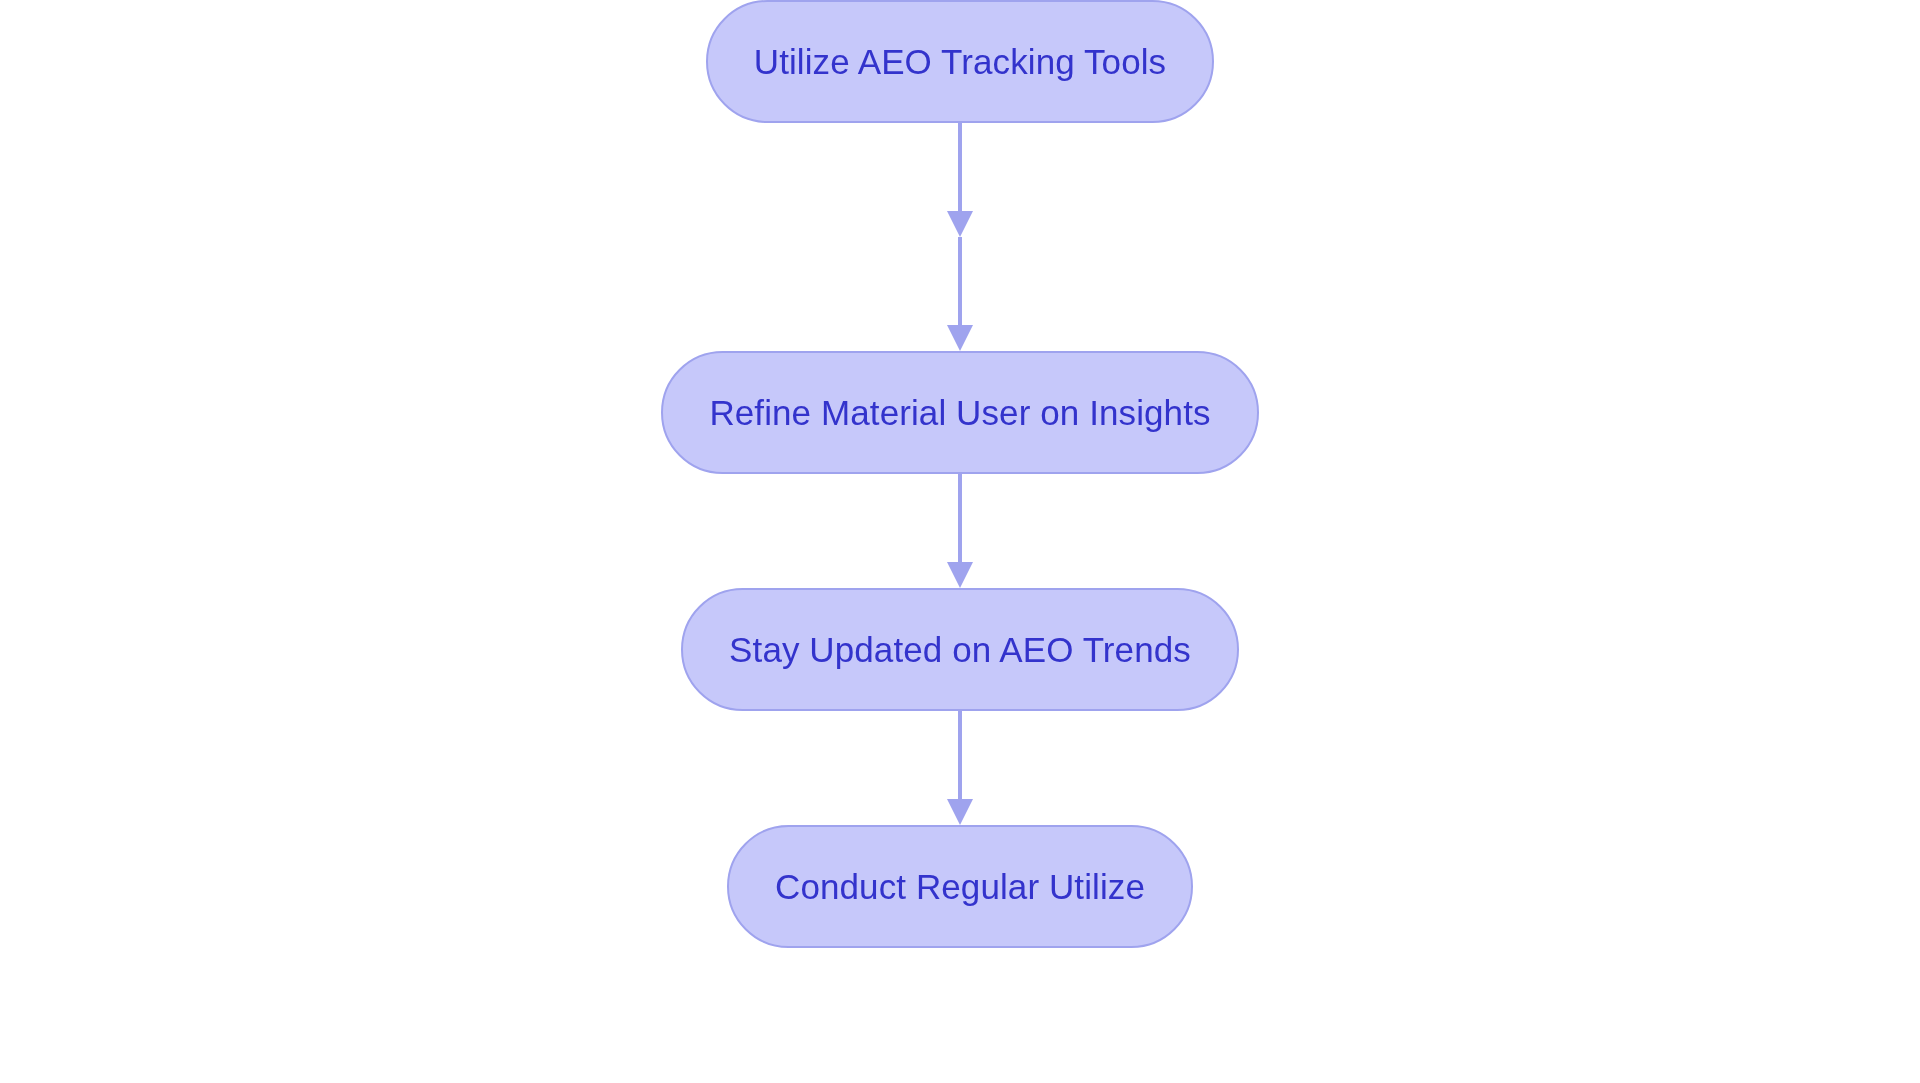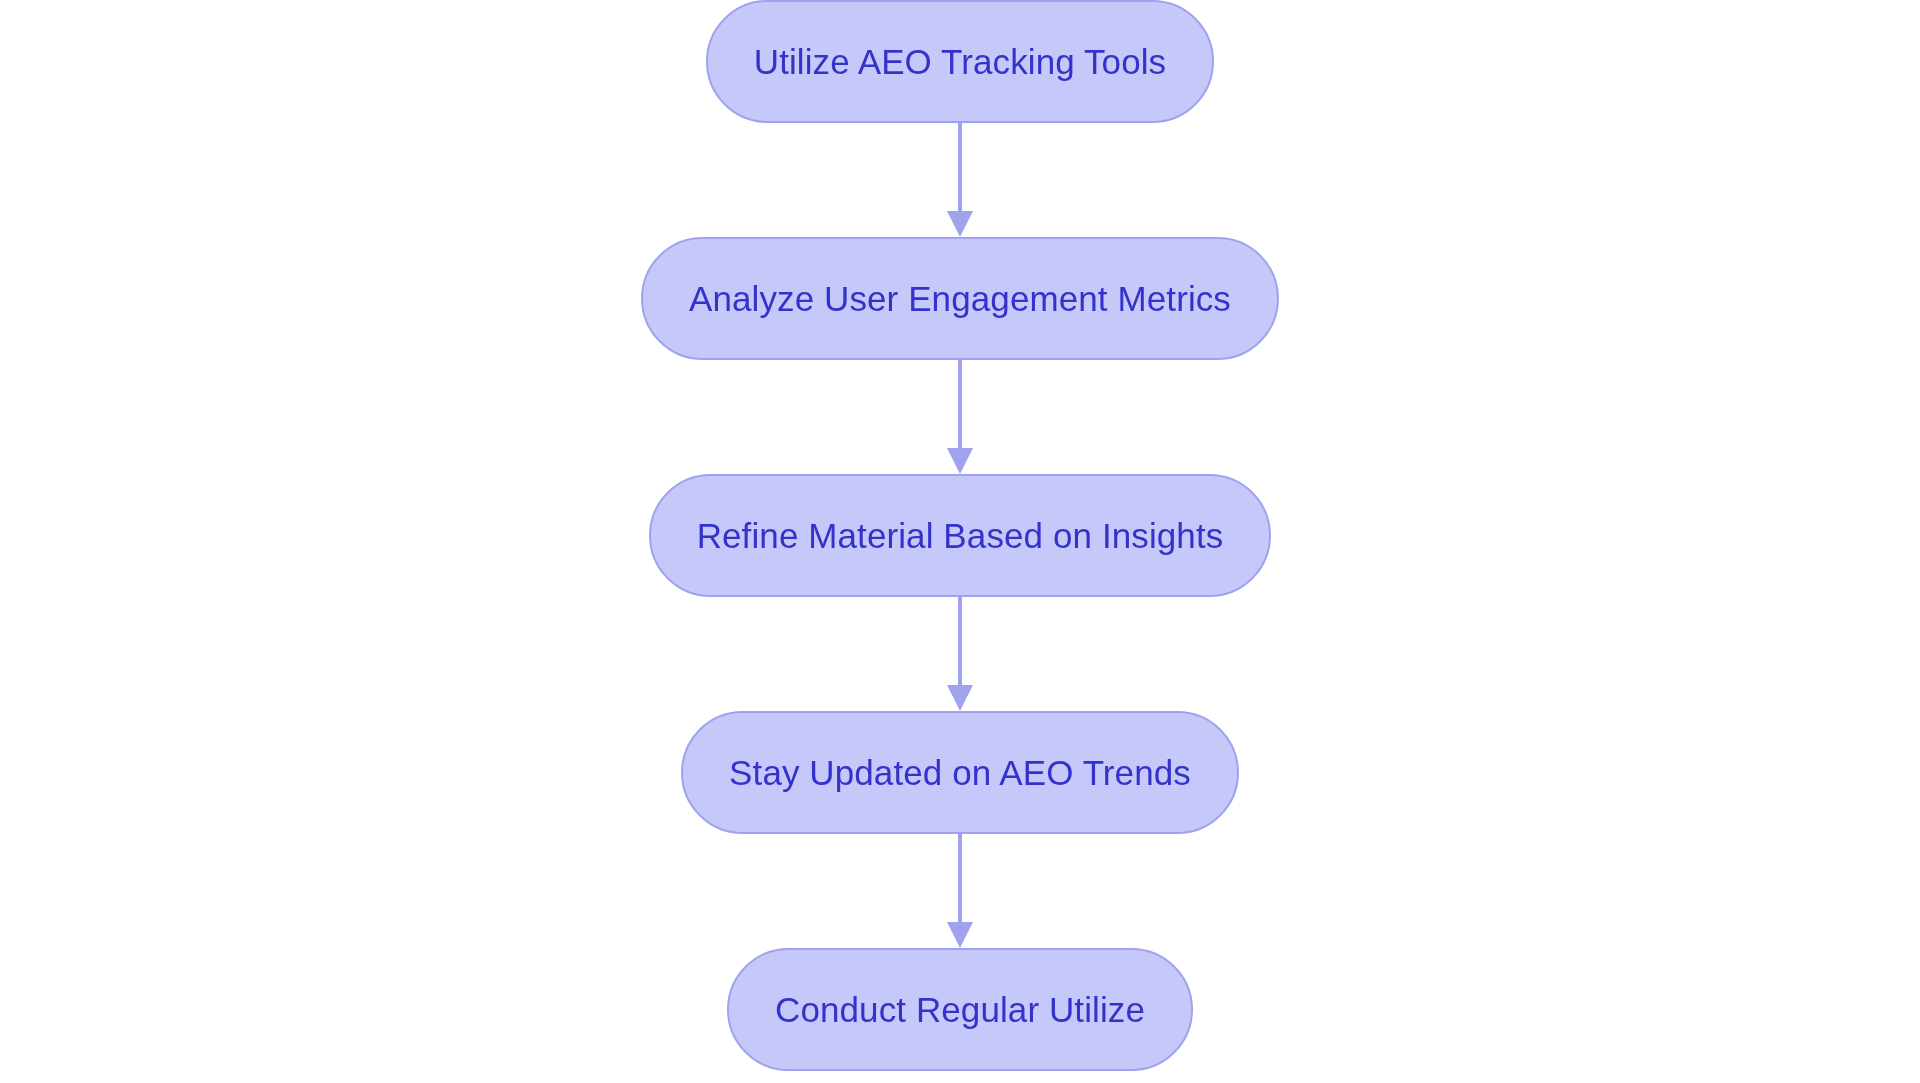--- a/index.html
+++ b/index.html
@@ -78,36 +78,31 @@
     </div>
   </div>
 
   <div class="connector">
     <svg width="30" height="114" viewBox="0 0 30 114" xmlns="http://www.w3.org/2000/svg">
       <line x1="15" y1="0" x2="15" y2="88" stroke="#9fa3ee" stroke-width="4"></line>
       <polygon points="2,88 28,88 15,114" fill="#9fa3ee"></polygon>
     </svg>
   </div>
 
-  <div class="flow-step">
-    <div class="node">
-      <span class="node-label">Analyze User Engagement Metrics</span>
-    </div>
-  </div>
 
   <div class="connector">
     <svg width="30" height="114" viewBox="0 0 30 114" xmlns="http://www.w3.org/2000/svg">
       <line x1="15" y1="0" x2="15" y2="88" stroke="#9fa3ee" stroke-width="4"></line>
       <polygon points="2,88 28,88 15,114" fill="#9fa3ee"></polygon>
     </svg>
   </div>
 
   <div class="flow-step">
     <div class="node">
-      <span class="node-label">Refine Material Based on Insights</span>
+      <span class="node-label">Refine Material User on Insights</span>
     </div>
   </div>
 
   <div class="connector">
     <svg width="30" height="114" viewBox="0 0 30 114" xmlns="http://www.w3.org/2000/svg">
       <line x1="15" y1="0" x2="15" y2="88" stroke="#9fa3ee" stroke-width="4"></line>
       <polygon points="2,88 28,88 15,114" fill="#9fa3ee"></polygon>
     </svg>
   </div>
 

